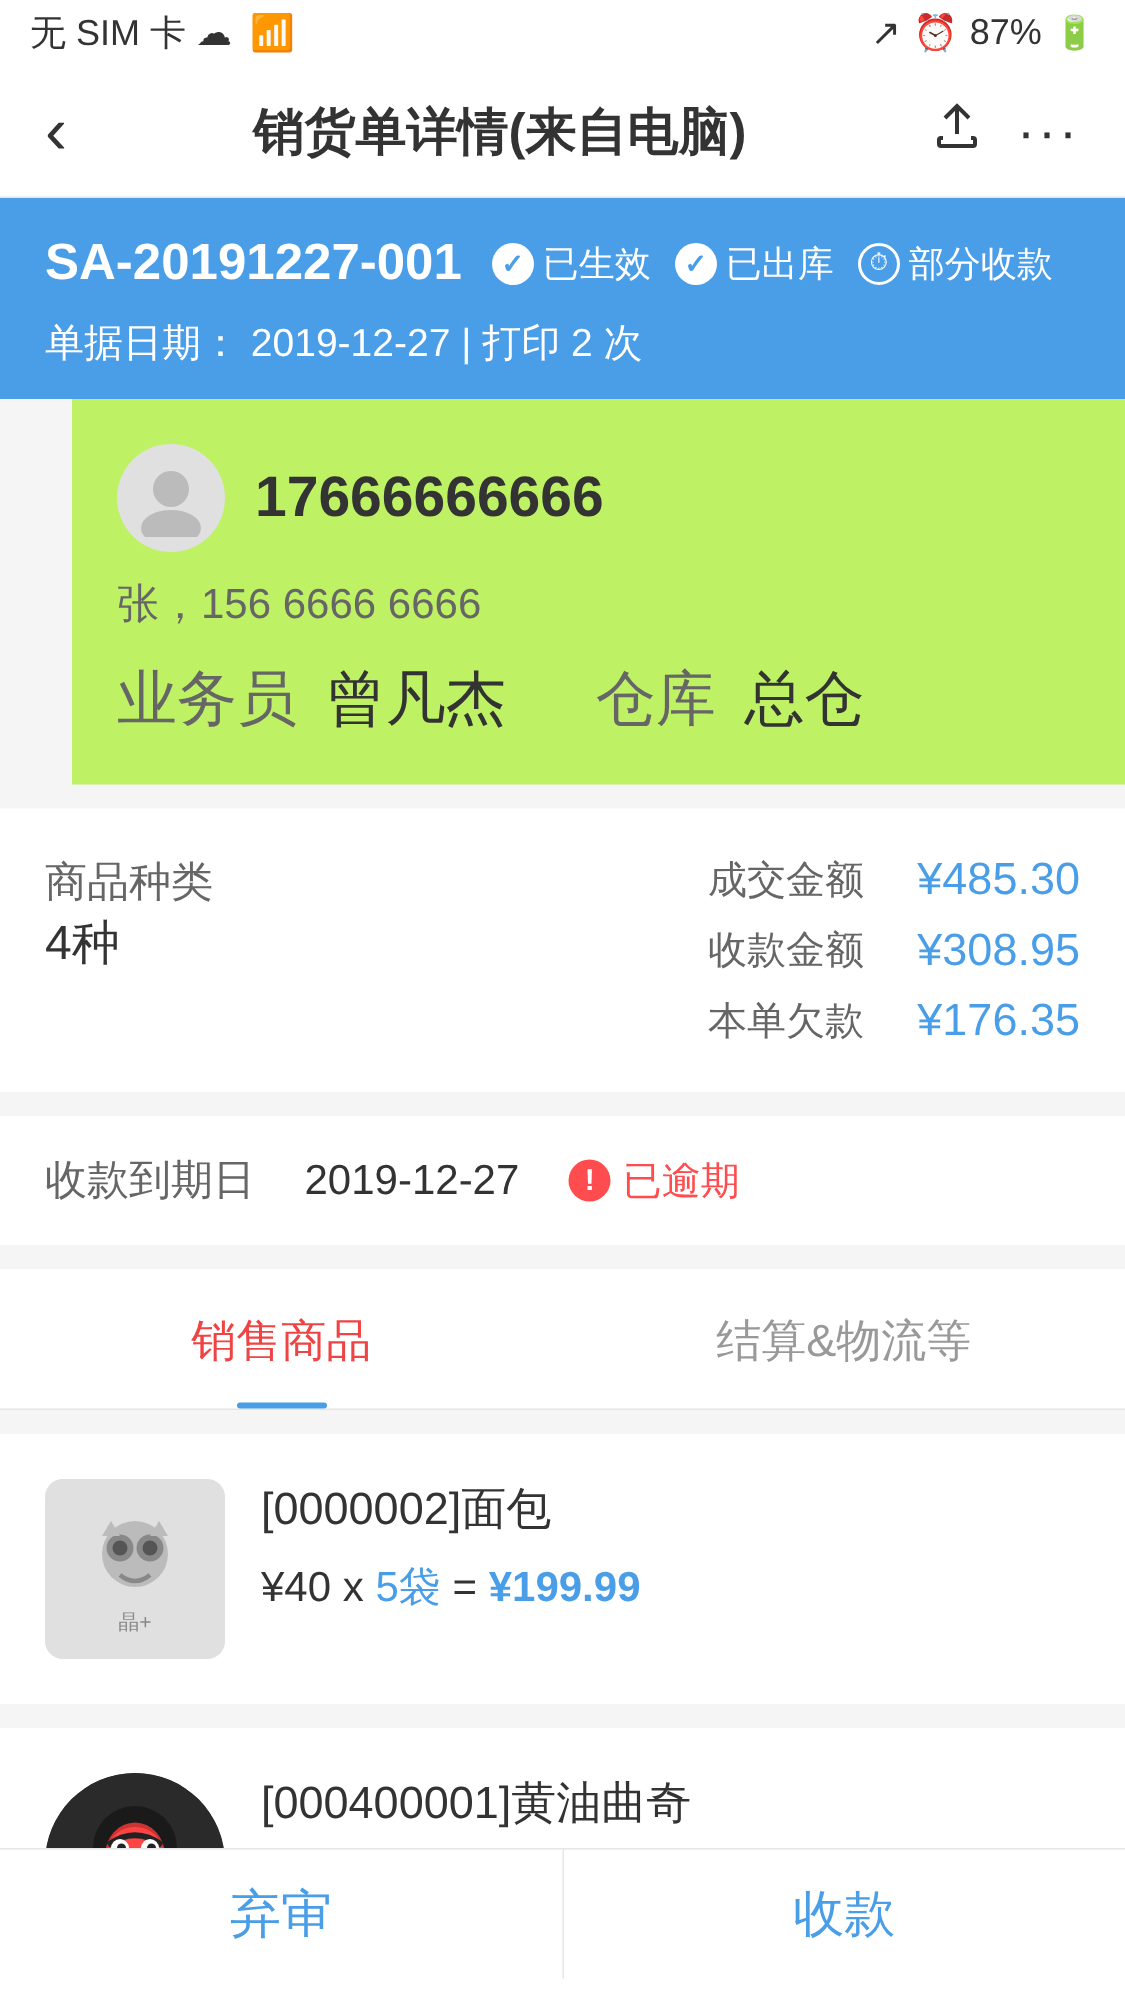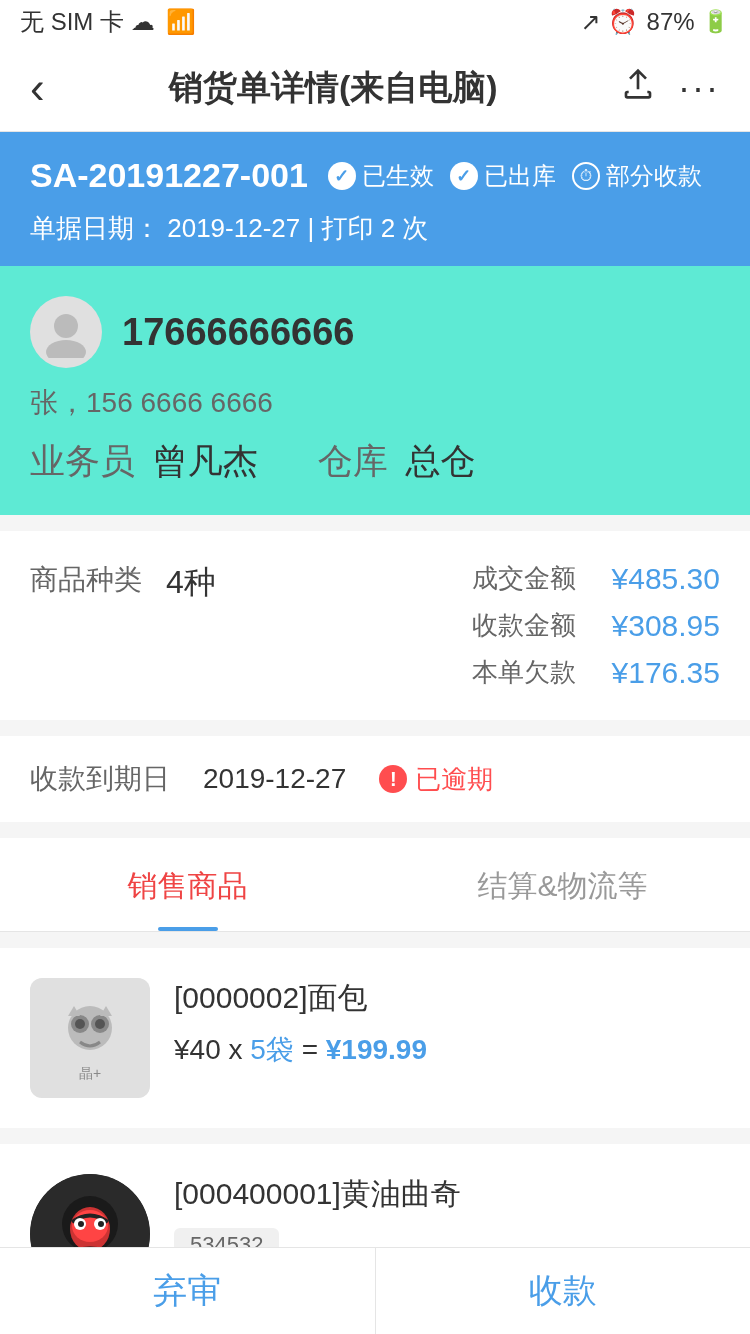--- a/index.html
+++ b/index.html
@@ -109,23 +109,24 @@
       font-size: 16px;
       color: #fff;
     }
     .order-date {
       font-size: 26px;
       color: #fff;
     }
 
     
     .customer-section {
-      background: #5eead4;
+      background: #bef264;
       padding: 30px;
       margin-bottom: 16px;
+      margin-left: 48px;
     }
     .customer-row {
       display: flex;
       align-items: center;
       gap: 20px;
       margin-bottom: 16px;
     }
     .avatar {
       width: 72px;
       height: 72px;
@@ -147,40 +148,39 @@
       color: #333;
     }
     .customer-sub {
       font-size: 28px;
       color: #666;
       margin-bottom: 16px;
     }
     .customer-meta {
       display: flex;
       gap: 60px;
-      font-size: 35px;
+      font-size: 40px;
       color: #333;
     }
     .meta-label { color: #666; }
     .meta-value { color: #333; margin-left: 8px; }
 
     
     .stats-section {
       background: #fff;
       padding: 30px;
       margin-bottom: 16px;
       display: flex;
       justify-content: space-between;
       align-items: flex-start;
     }
     .stats-left {
       display: flex;
-      flex-direction: row;
-      justify-content: center;
-      gap: 24px;
+      flex-direction: column;
+      justify-content: center;
     }
     .stats-item-label {
       font-size: 28px;
       color: #666;
     }
     .stats-right {
       display: flex;
       flex-direction: column;
       gap: 12px;
       text-align: right;
@@ -317,21 +317,21 @@
       color: #4A9EE8;
       font-weight: 600;
     }
     .price-qty {
       color: #4A9EE8;
     }
 
     
     .bottom-bar {
       position: fixed;
-      bottom: 0;
+      bottom: 15px;
       left: 0;
       width: 750px;
       height: 87px;
       background: #fff;
       border-top: 1px solid #e5e5e5;
       display: flex;
     }
     .bottom-btn {
       flex: 1;
       display: flex;

